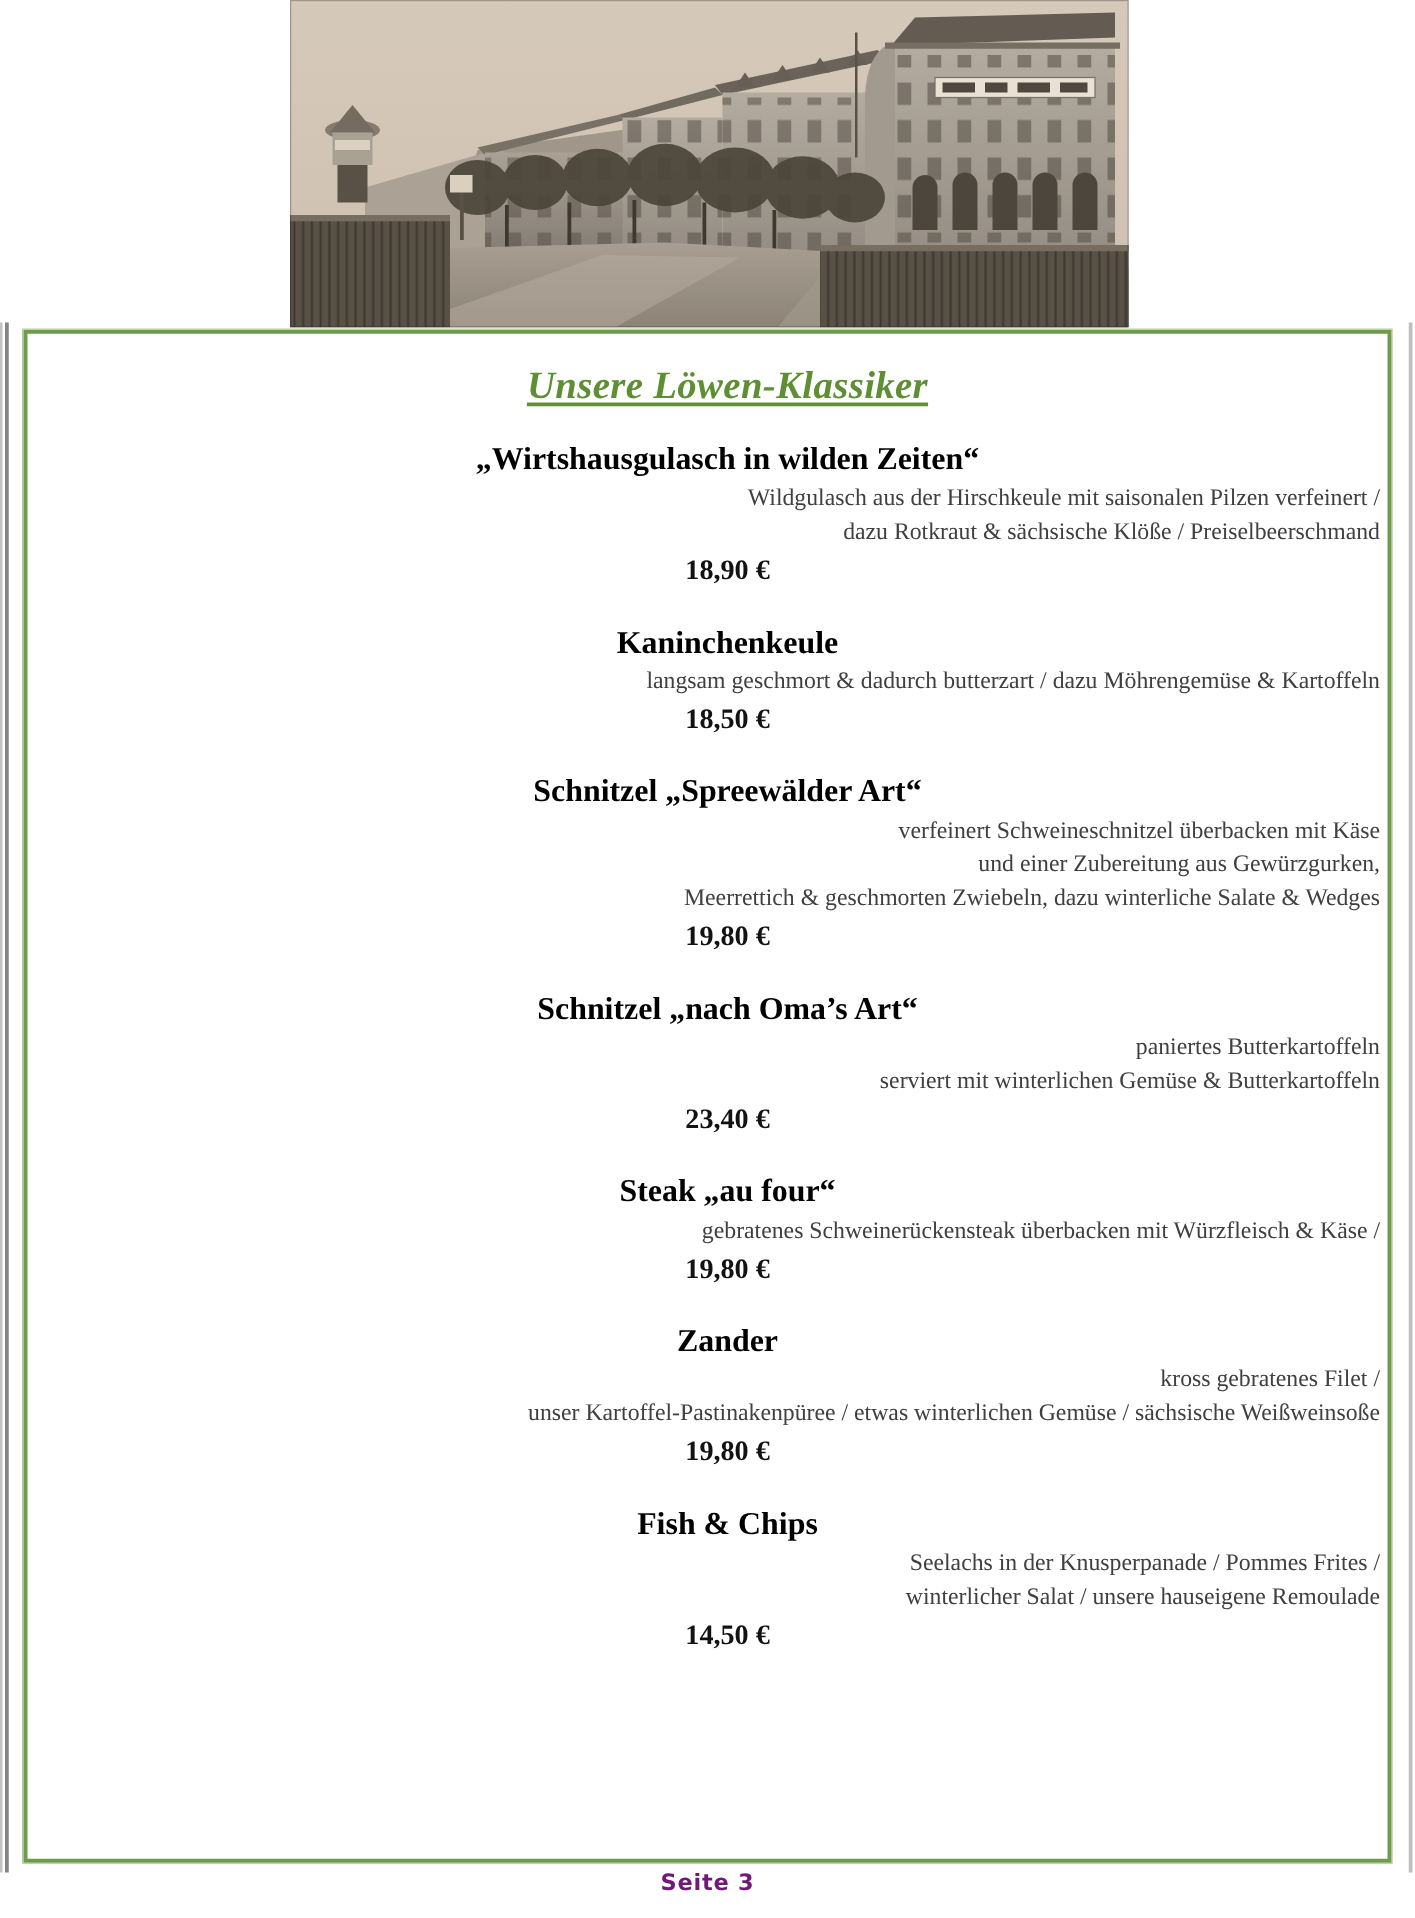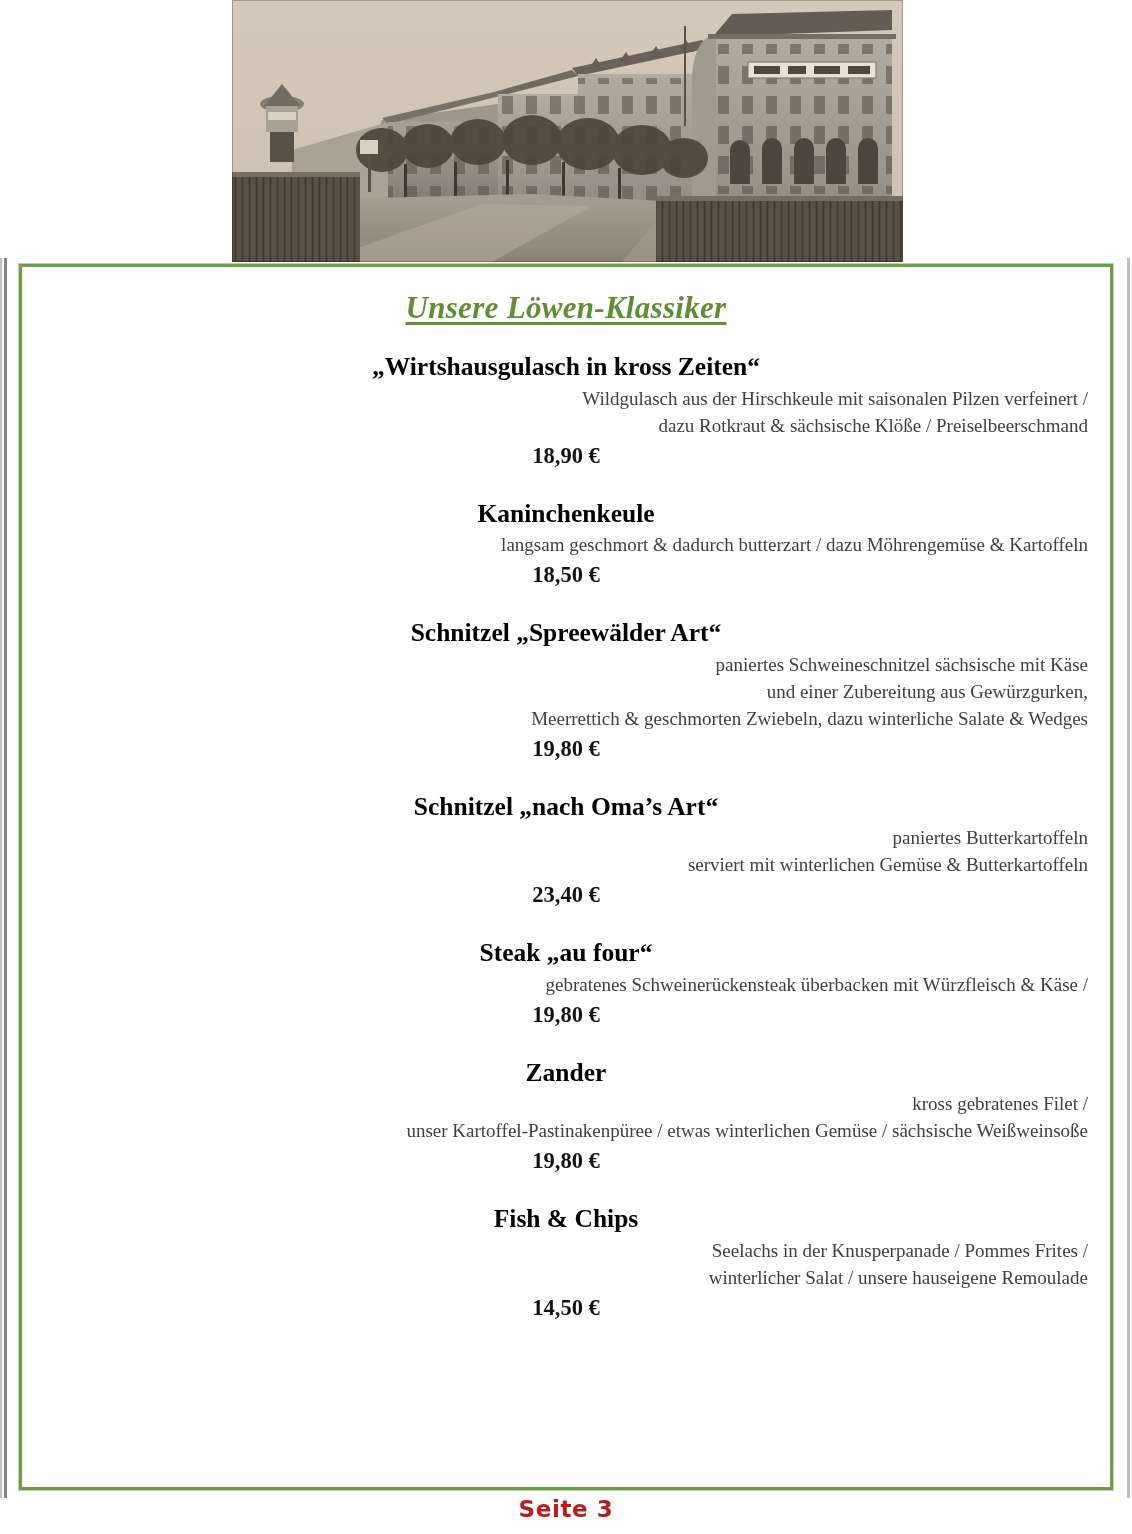--- a/index.html
+++ b/index.html
@@ -69,21 +69,21 @@
     position: absolute;
     left: 1127px; top: 258px;
     width: 3px; height: 1240px;
     background: #8a8a8a;
     opacity: .55;
   }
 
   
   #menu-content {
     position: absolute;
-    left: 0; top: 0;
+    left: 16px; top: 0;
     width: 100%;
     padding: 24px 22px 0 22px;
     text-align: center;
   }
 
   #section-title {
     color: #5e8f34;
     font-weight: bold;
     font-style: italic;
     font-size: 31px;
@@ -121,23 +121,23 @@
   #page-footer {
     position: absolute;
     left: 0;
     top: 1496px;
     width: 1132px;
     text-align: center;
   }
   #page-number {
     font-family: "DejaVu Sans", "Liberation Sans", sans-serif;
     font-weight: bold;
-    font-size: 23px;
+    font-size: 18px;
     letter-spacing: .6px;
-    color: #b91c1c;
+    color: #701a75;
   }
 </style>
 </head>
 <body>
 
 <div id="photo-band">
   <div id="header-photo">
     <svg viewBox="0 0 671 262" preserveAspectRatio="none" aria-hidden="true">
       <defs>
         <linearGradient id="sky" x1="0" y1="0" x2="0" y2="1">
@@ -259,35 +259,35 @@
 <div id="page-edge-left2"></div>
 <div id="page-edge-left"></div>
 <div id="page-edge-right"></div>
 
 <div id="menu-frame">
   <div id="menu-content">
 
     <h1 id="section-title">Unsere Löwen-Klassiker</h1>
 
     <div class="menu-item">
-      <div class="item-name">„Wirtshausgulasch in kross Zeiten“</div>
+      <div class="item-name">„Wirtshausgulasch in wilden Zeiten“</div>
       <div class="item-desc-line">Wildgulasch aus der Hirschkeule mit saisonalen Pilzen verfeinert /</div>
       <div class="item-desc-line">dazu Rotkraut &amp; sächsische Klöße / Preiselbeerschmand</div>
       <div class="item-price">18,90 €</div>
     </div>
 
     <div class="menu-item">
       <div class="item-name">Kaninchenkeule</div>
       <div class="item-desc-line">langsam geschmort &amp; dadurch butterzart / dazu Möhrengemüse &amp; Kartoffeln</div>
       <div class="item-price">18,50 €</div>
     </div>
 
     <div class="menu-item">
       <div class="item-name">Schnitzel „Spreewälder Art“</div>
-      <div class="item-desc-line">paniertes Schweineschnitzel sächsische mit Käse</div>
+      <div class="item-desc-line">verfeinert Schweineschnitzel überbacken mit Käse</div>
       <div class="item-desc-line">und einer Zubereitung aus Gewürzgurken,</div>
       <div class="item-desc-line">Meerrettich &amp; geschmorten Zwiebeln, dazu winterliche Salate &amp; Wedges</div>
       <div class="item-price">19,80 €</div>
     </div>
 
     <div class="menu-item">
       <div class="item-name">Schnitzel „nach Oma’s Art“</div>
       <div class="item-desc-line">paniertes Butterkartoffeln</div>
       <div class="item-desc-line">serviert mit winterlichen Gemüse &amp; Butterkartoffeln</div>
       <div class="item-price">23,40 €</div>

